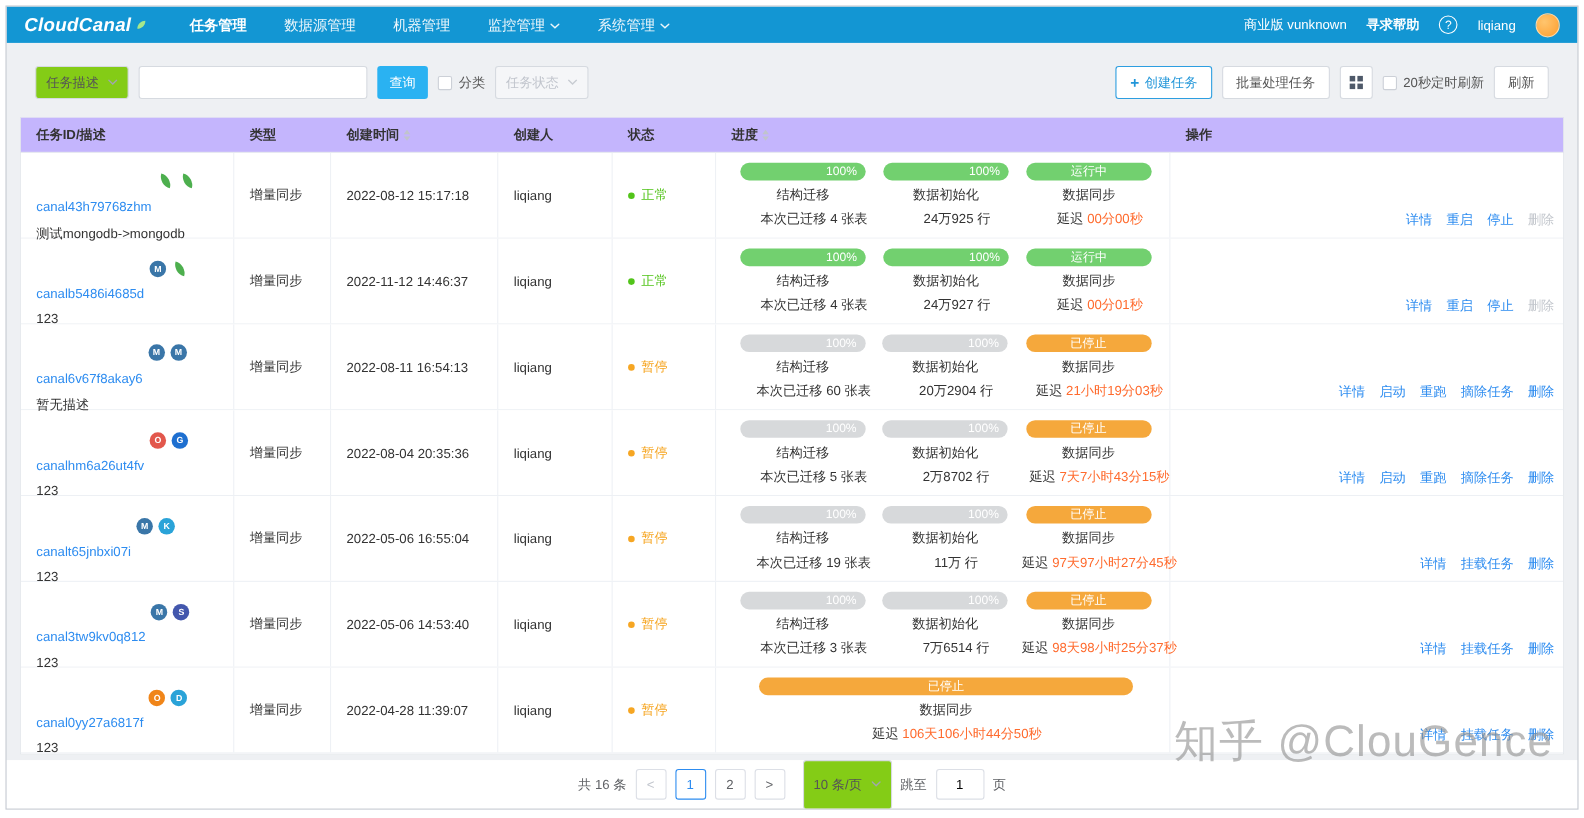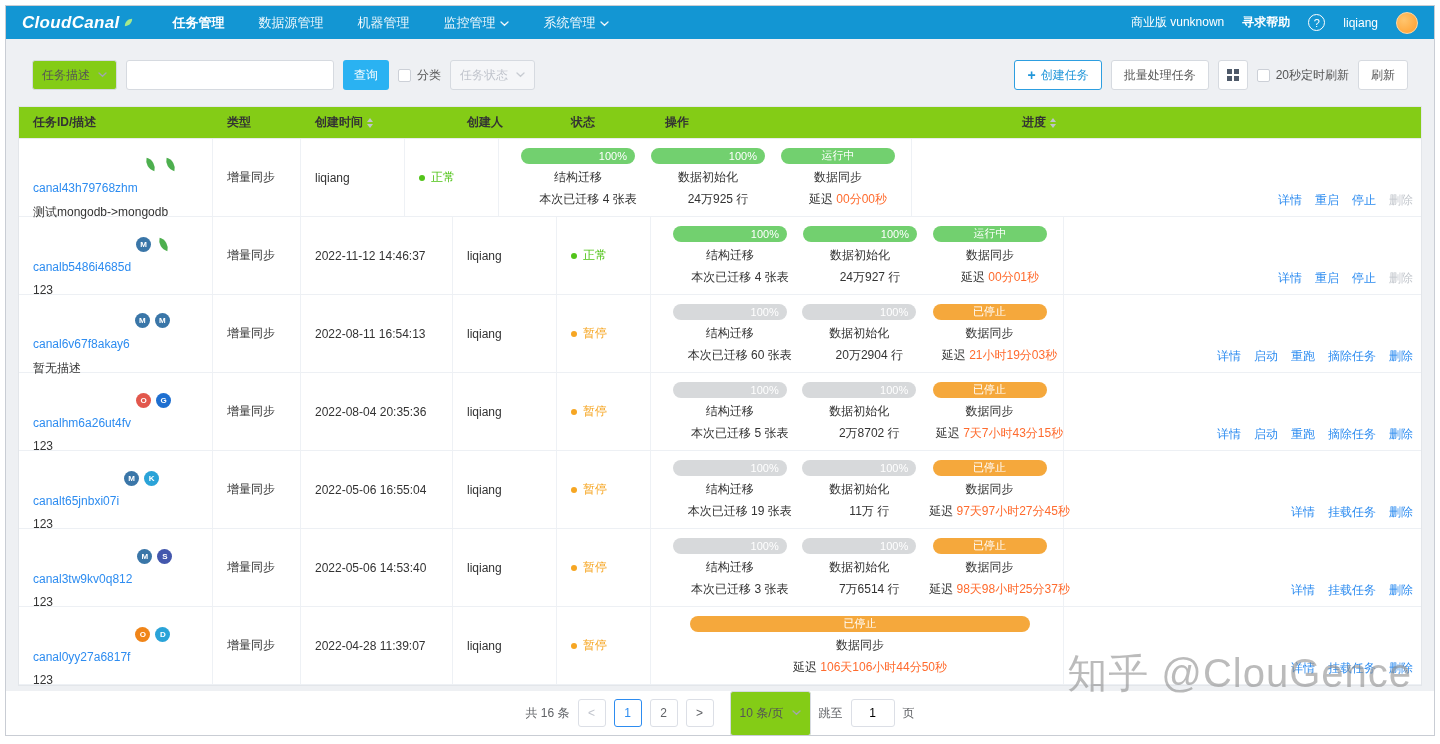--- a/index.html
+++ b/index.html
@@ -30,21 +30,21 @@
   .checkbox { width:13px; height:13px; border:1px solid #ccd0d7; border-radius:2px; background:#fff; display:inline-block; cursor:pointer; }
   .btn-create { height:30px; padding:0 12px; background:#fff; border:1px solid #2d9ee0; color:#2196d9; border-radius:3px; font-size:12px; display:flex; align-items:center; gap:5px; }
   .btn-create .plus { font-size:14px; font-weight:bold; line-height:1; }
   .btn-plain { height:30px; padding:0 12px; background:#fff; border:1px solid #d6dae0; color:#555; border-radius:3px; font-size:12px; }
   .btn-grid { width:30px; height:30px; background:#fff; border:1px solid #d6dae0; border-radius:3px; display:flex; align-items:center; justify-content:center; }
   .grid-icon { display:grid; grid-template-columns:5px 5px; gap:2px; }
   .grid-icon i { width:5px; height:5px; background:#4e5969; display:block; }
 
   
   .card { margin:16px 12px 0 12px; background:#fff; border:1px solid #e3e6ea; }
-  .thead { display:flex; height:32px; align-items:center; background:#84cc16; border-bottom:1px solid #e8ebef; font-weight:600; color:#333; }
+  .thead { display:flex; height:32px; align-items:center; background:#c4b5fd; border-bottom:1px solid #e8ebef; font-weight:600; color:#333; }
   .th { display:flex; align-items:center; padding-left:14px; }
   .sort-carets { display:inline-flex; flex-direction:column; margin-left:4px; }
   .caret-up { display:block; width:0; height:0; border-left:3.5px solid transparent; border-right:3.5px solid transparent; border-bottom:4.5px solid #c0c4cc; margin-bottom:2px; }
   .caret-down { display:block; width:0; height:0; border-left:3.5px solid transparent; border-right:3.5px solid transparent; border-top:4.5px solid #c0c4cc; }
   .c1 { width:194px; flex:none; } .c2 { width:88px; flex:none; } .c3 { width:152px; flex:none; }
   .c4 { width:104px; flex:none; } .c5 { width:94px; flex:none; } .c6 { width:413px; flex:none; }
   .c7 { flex:1; }
   .trow { display:flex; height:78px; background:#fff; border-bottom:1px solid #edf0f4; }
   .td { display:flex; flex-direction:column; justify-content:center; padding:0 8px 0 14px; border-right:1px solid #eef1f5; color:#333; }
   .td.c7 { border-right:none; }
@@ -189,47 +189,50 @@
             <i class="caret-up"></i>
             <i class="caret-down"></i>
           </span>
         </div>
         <div class="th c4">
           <span>创建人</span>
         </div>
         <div class="th c5">
           <span>状态</span>
         </div>
-        <div class="th c7">
-          <span>操作</span>
-        </div>
         <div class="th c6">
           <span>进度</span>
           <span class="sort-carets">
             <i class="caret-up"></i>
             <i class="caret-down"></i>
           </span>
+        </div>
+        <div class="th c7">
+          <span>操作</span>
         </div>
       </div>
     <div>
         <div class="trow">
           <div class="td c1">
             <div class="id-line">
               <a class="task-id">canal43h79768zhm</a>
               <span class="db-icon plain">
                 <i class="leaf" style="background: rgb(77, 175, 78);"></i>
               </span>
               <span class="db-icon plain">
                 <i class="leaf" style="background: rgb(77, 175, 78);"></i>
               </span>
             </div>
             <div class="task-desc">测试mongodb-&gt;mongodb</div>
           </div>
           <div class="td c2">
             <span>增量同步</span>
+          </div>
+          <div class="td c3">
+            <span>2022-08-12 15:17:18</span>
           </div>
           <div class="td c4">
             <span>liqiang</span>
           </div>
           <div class="td c5">
             <div class="status normal">
               <i class="dot"></i>
               <span>正常</span>
             </div>
           </div>

